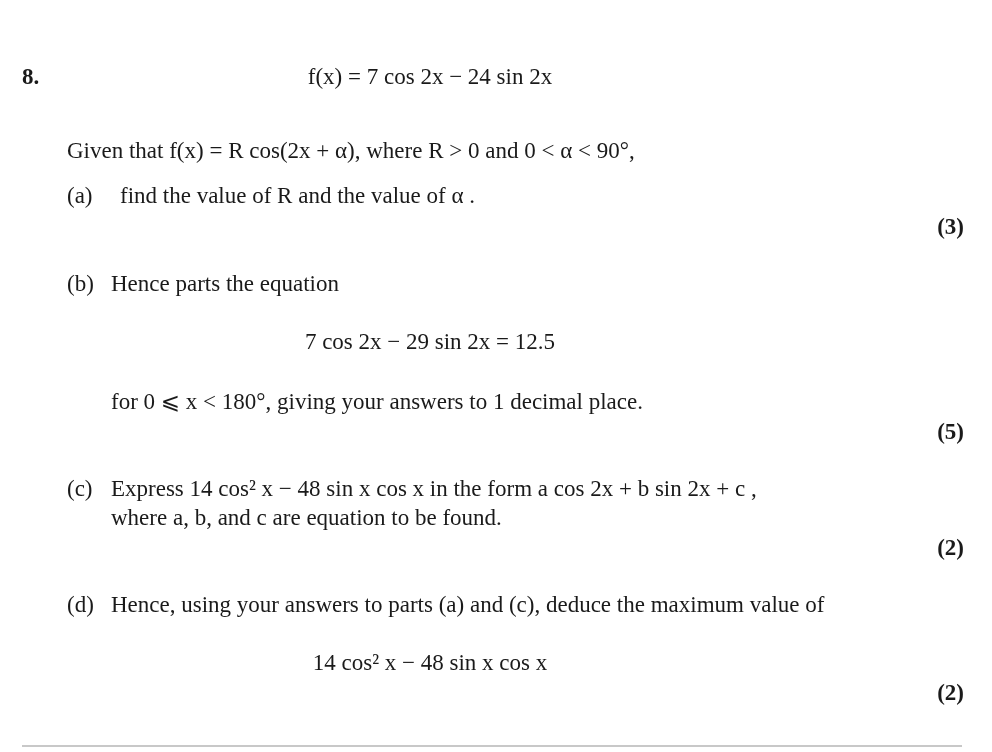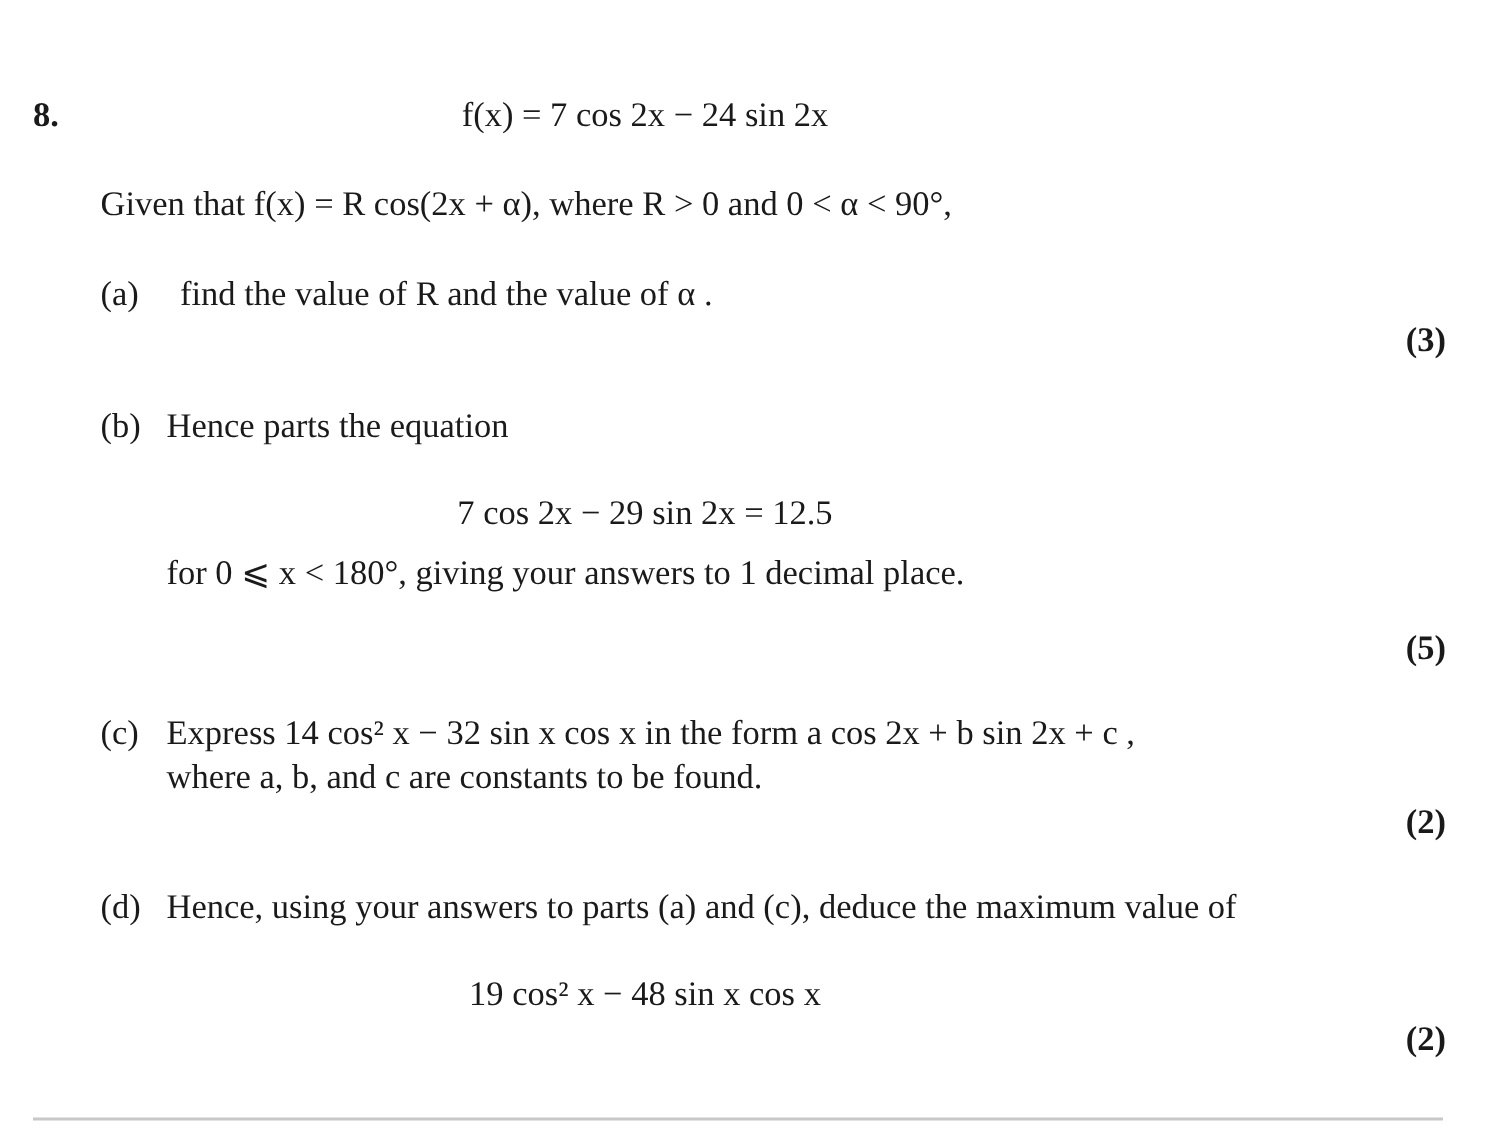--- a/index.html
+++ b/index.html
@@ -9,35 +9,35 @@
   .qnum { font-weight:bold; left:22px; top:64px; }
   .center { left:0; width:860px; text-align:center; }
   .marks { font-weight:bold; right:28px; }
   .rule { position:absolute; left:22px; right:30px; top:745px; height:2px; background:#c8c8c8; }
 </style>
 </head>
 <body>
 
 <div class="abs qnum">8.</div>
 <div class="abs center" style="top:64px">f(x) = 7 cos 2x − 24 sin 2x</div>
-<div class="abs" style="left:67px;top:123px">Given that f(x) = R cos(2x + α), where R &gt; 0 and 0 &lt; α &lt; 90°,</div>
+<div class="abs" style="left:67px;top:138px">Given that f(x) = R cos(2x + α), where R &gt; 0 and 0 &lt; α &lt; 90°,</div>
 
 <div class="abs" style="left:67px;top:183px">(a)</div>
 <div class="abs" style="left:120px;top:183px">find the value of R and the value of α .</div>
 <div class="abs marks" style="top:214px">(3)</div>
 
 <div class="abs" style="left:67px;top:271px">(b)</div>
 <div class="abs" style="left:111px;top:271px">Hence parts the equation</div>
 <div class="abs center" style="top:329px">7 cos 2x − 29 sin 2x = 12.5</div>
-<div class="abs" style="left:111px;top:368px">for 0 ⩽ x &lt; 180°, giving your answers to 1 decimal place.</div>
+<div class="abs" style="left:111px;top:388px">for 0 ⩽ x &lt; 180°, giving your answers to 1 decimal place.</div>
 <div class="abs marks" style="top:419px">(5)</div>
 
 <div class="abs" style="left:67px;top:476px">(c)</div>
-<div class="abs" style="left:111px;top:476px">Express 14 cos² x − 32 sin x cos x  in the form  a cos 2x + b sin 2x + c ,</div>
-<div class="abs" style="left:111px;top:505px">where a, b, and c are constants to be found.</div>
+<div class="abs" style="left:111px;top:476px">Express 14 cos² x − 48 sin x cos x  in the form  a cos 2x + b sin 2x + c ,</div>
+<div class="abs" style="left:111px;top:505px">where a, b, and c are equation to be found.</div>
 <div class="abs marks" style="top:535px">(2)</div>
 
 <div class="abs" style="left:67px;top:592px">(d)</div>
 <div class="abs" style="left:111px;top:592px">Hence, using your answers to parts (a) and (c), deduce the maximum value of</div>
-<div class="abs center" style="top:650px">19 cos² x − 48 sin x cos x</div>
+<div class="abs center" style="top:650px">14 cos² x − 48 sin x cos x</div>
 <div class="abs marks" style="top:680px">(2)</div>
 
 <div class="rule"></div>
 
 </body></html>

